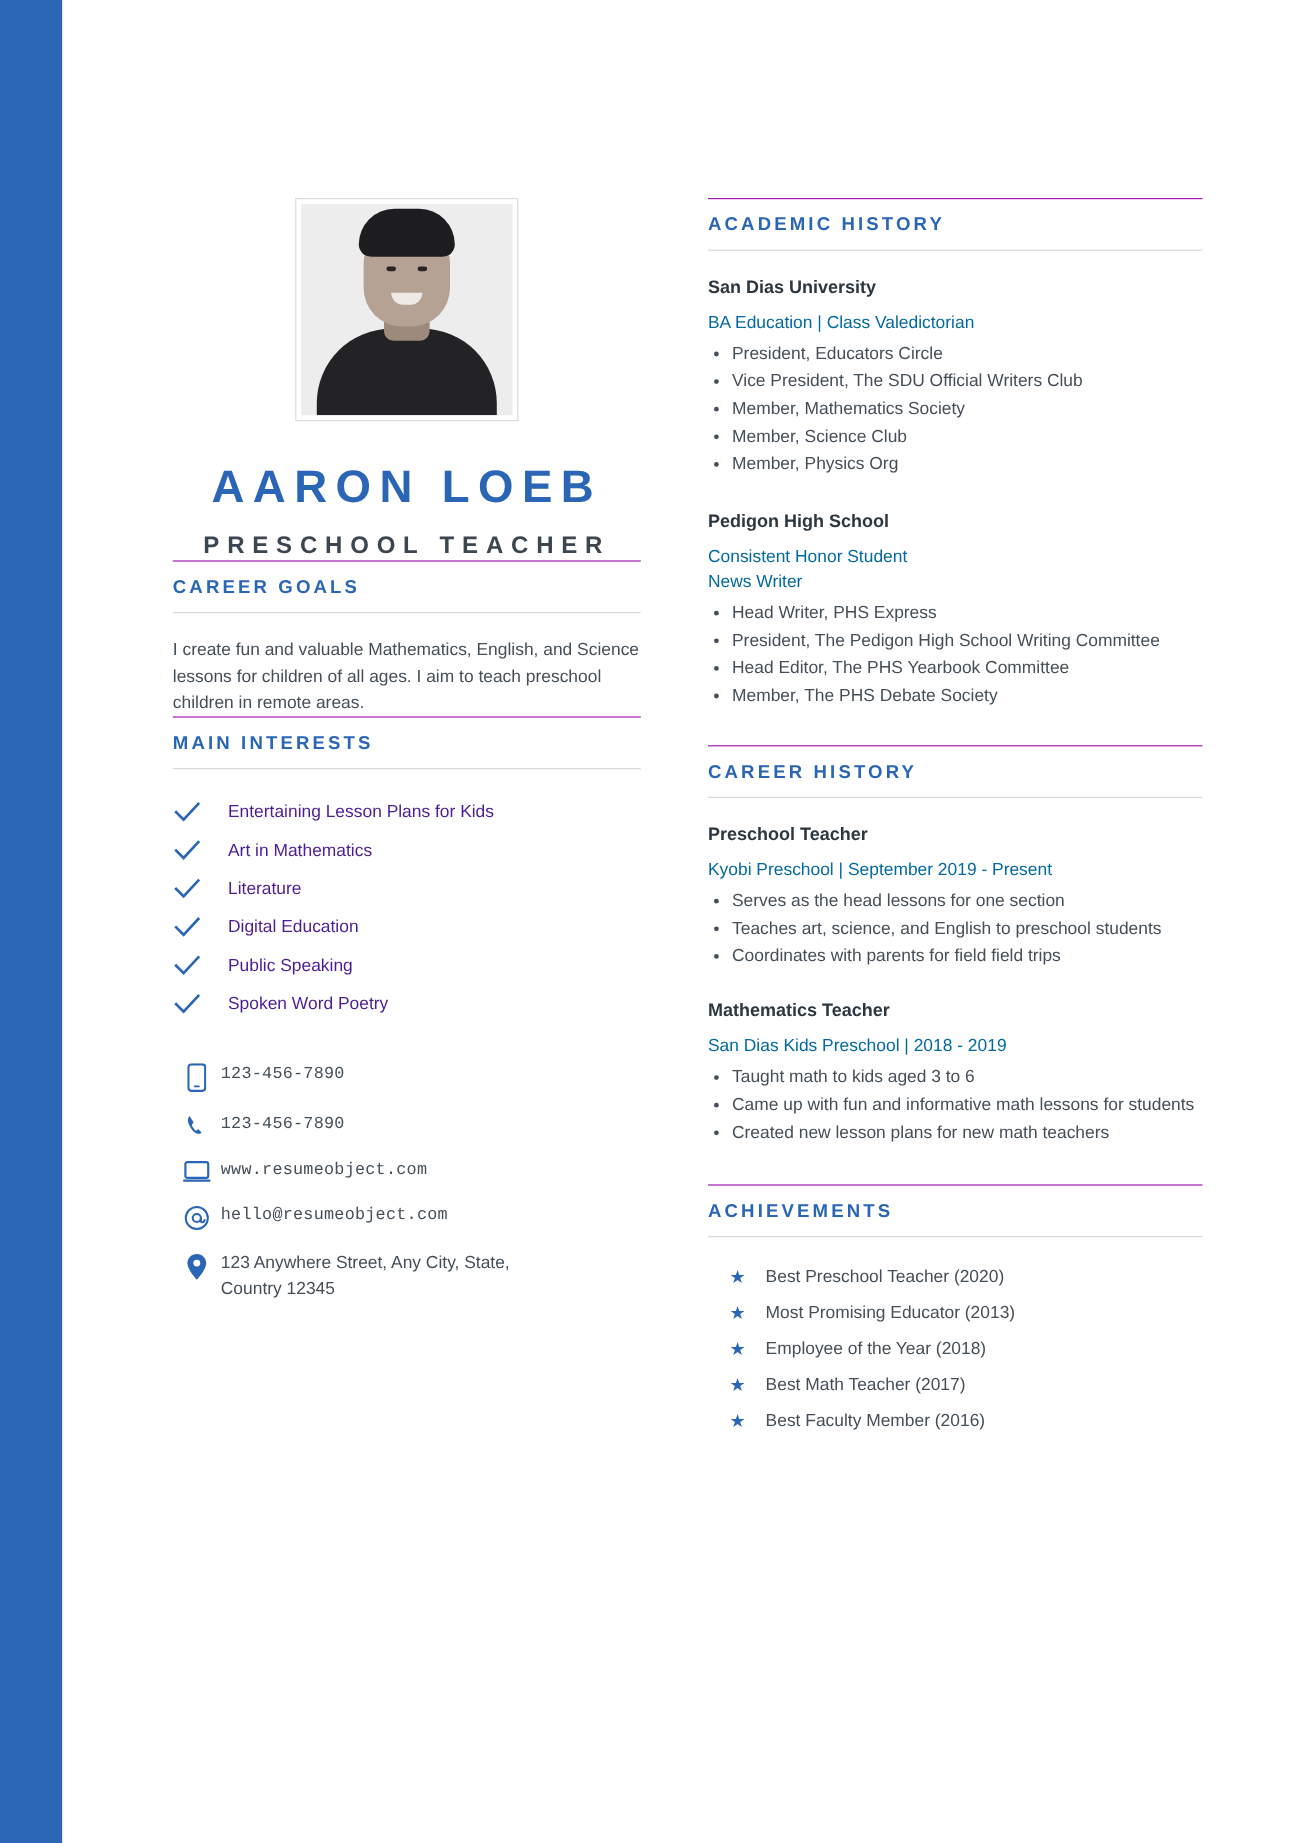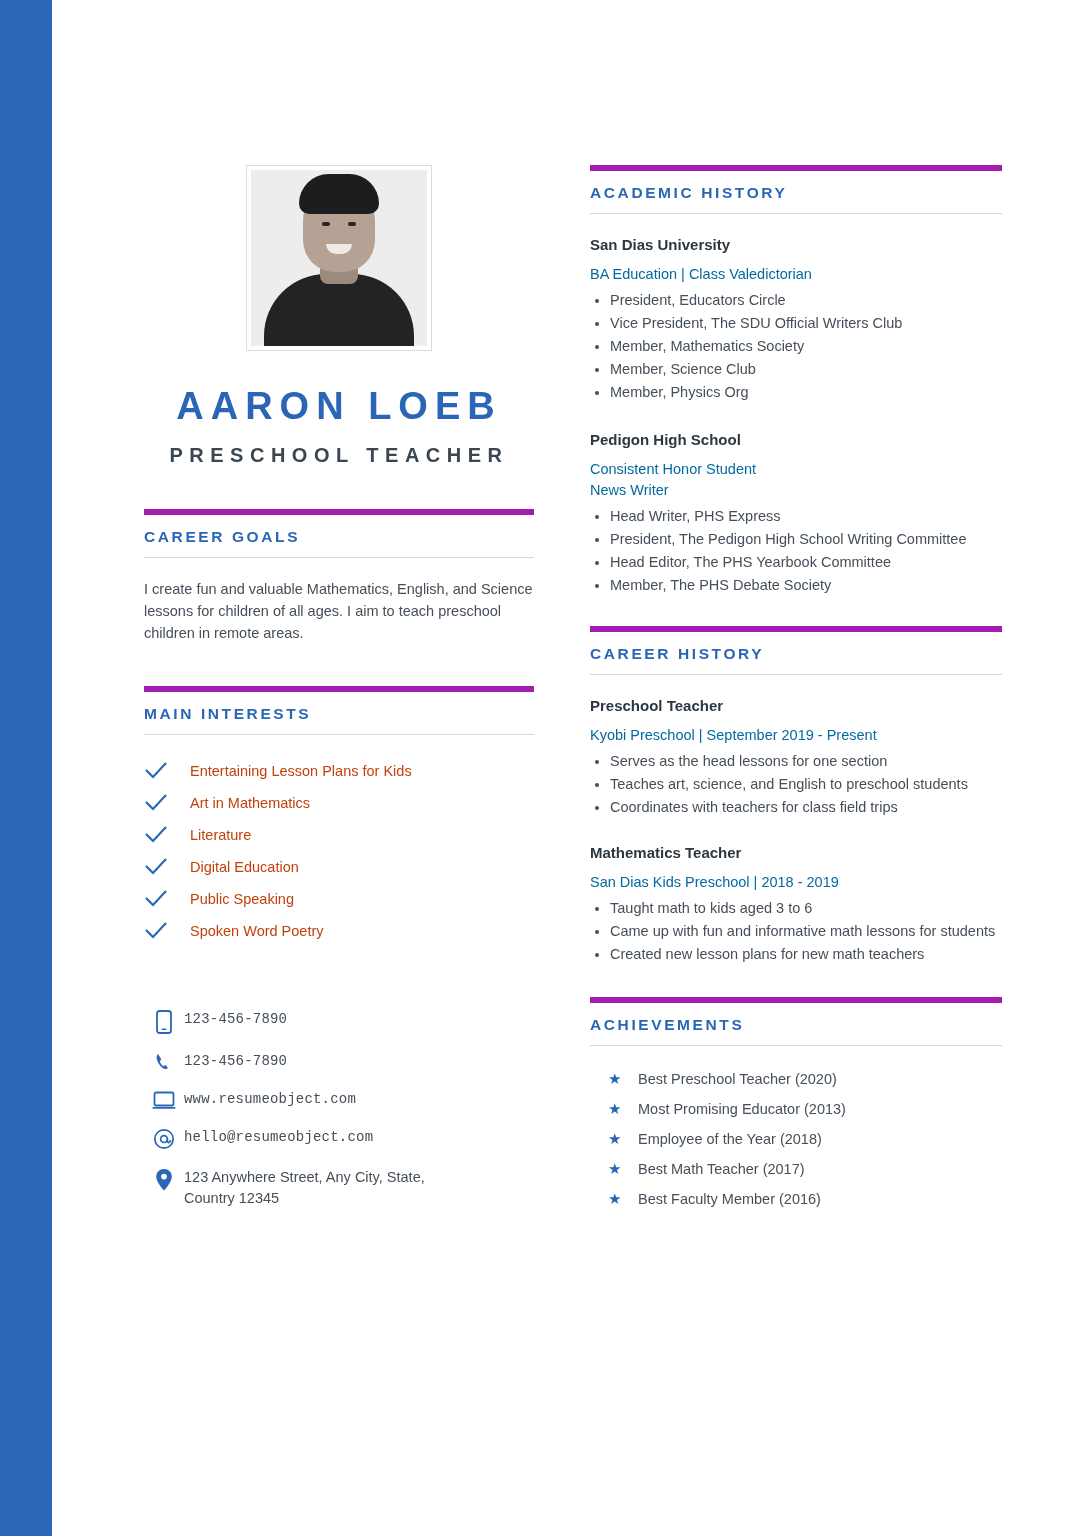--- a/index.html
+++ b/index.html
@@ -112,29 +112,28 @@
     text-align: center;
     color: #3c4650;
     font-size: 20px;
     font-weight: bold;
     letter-spacing: 6.5px;
     margin-top: 16px;
   }
 
   
   .sec {
-    margin-top: 42px;
   }
   .sec-head {
     color: #2a66b5;
     font-size: 15.5px;
     font-weight: bold;
     letter-spacing: 2.6px;
     padding: 13px 0 11px 0;
-    border-top: 6px solid #a21caf;
+    border-top: 1px solid #a21caf;
     border-bottom: 1px solid #d5dadf;
   }
   .sec-body { padding-top: 20px; }
 
   .para {
     font-size: 14.5px;
     line-height: 22px;
     color: #454f59;
   }
 
@@ -145,21 +144,21 @@
     margin-bottom: 12px;
   }
   .check {
     width: 34px;
     flex: 0 0 34px;
     color: #2a66b5;
   }
   .check svg { display:block; }
   .interest-label {
     font-size: 14.5px;
-    color: #c2410c;
+    color: #4c1d95;
     padding-left: 12px;
   }
 
   
   .contact-row {
     display: flex;
     align-items: flex-start;
     margin-bottom: 17px;
   }
   .cicon {
@@ -397,21 +396,21 @@
       <div class="sec" style="margin-top:30px;">
         <div class="sec-head">CAREER HISTORY</div>
         <div class="sec-body" style="padding-top:22px;">
 
           <div class="entry">
             <div class="entry-title">Preschool Teacher</div>
             <div class="entry-sub">Kyobi Preschool | September 2019 - Present</div>
             <ul class="bullets">
               <li>Serves as the head lessons for one section</li>
               <li>Teaches art, science, and English to preschool students</li>
-              <li>Coordinates with teachers for class field trips</li>
+              <li>Coordinates with parents for field field trips</li>
             </ul>
           </div>
 
           <div class="entry" style="margin-top:26px;">
             <div class="entry-title">Mathematics Teacher</div>
             <div class="entry-sub">San Dias Kids Preschool | 2018 - 2019</div>
             <ul class="bullets">
               <li>Taught math to kids aged 3 to 6</li>
               <li>Came up with fun and informative math lessons for students</li>
               <li>Created new lesson plans for new math teachers</li>

